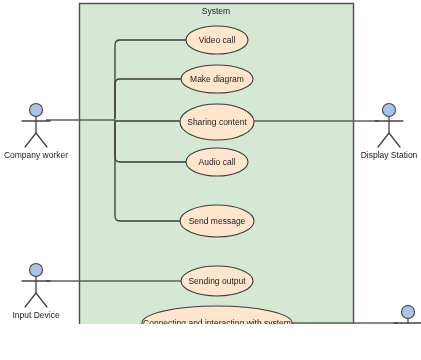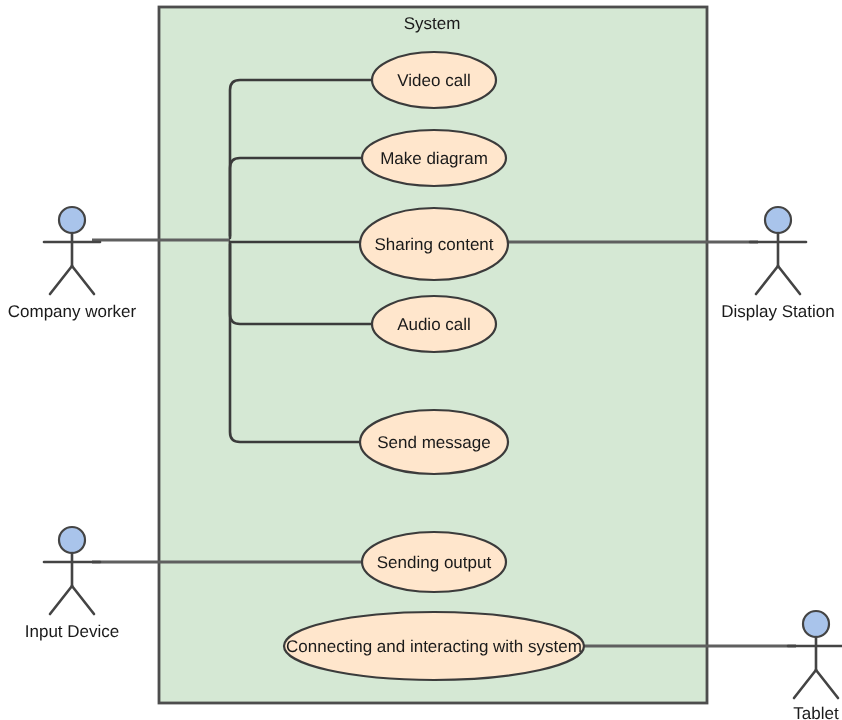--- a/index.html
+++ b/index.html
@@ -3,21 +3,21 @@
 <meta charset="utf-8">
 <style>
   html, body {
     margin: 0;
     padding: 0;
     background: #ffffff;
   }
   #canvas {
     position: relative;
     width: 421px;
-    height: 360px;
+    height: 324px;
     background: #ffffff;
     overflow: hidden;
     font-family: "Liberation Sans", sans-serif;
   }
   #diagram-svg {
     position: absolute;
     top: 0;
     left: 0;
     width: 421px;
     height: 360px;

